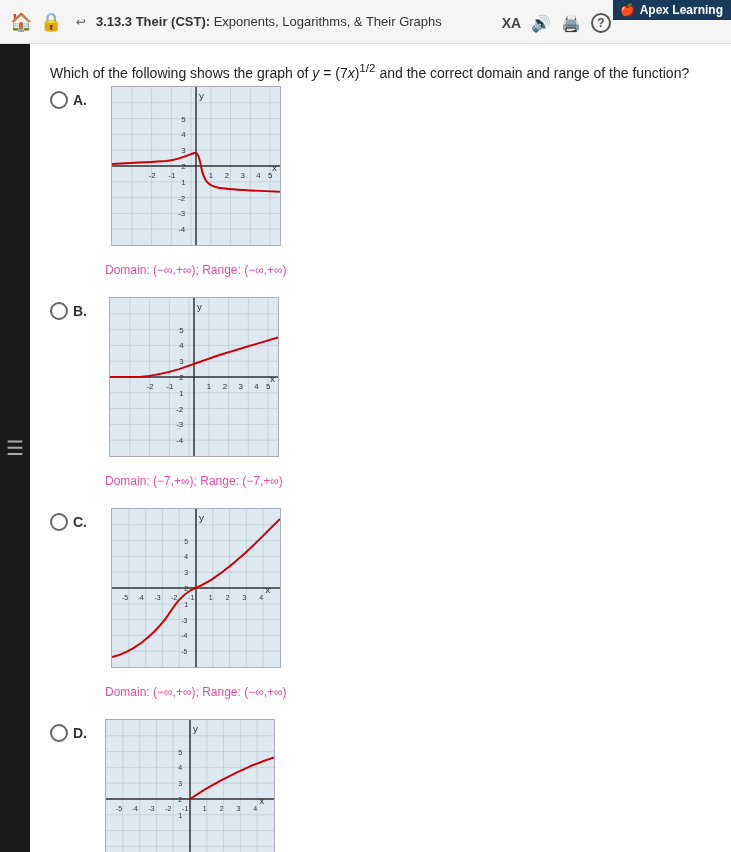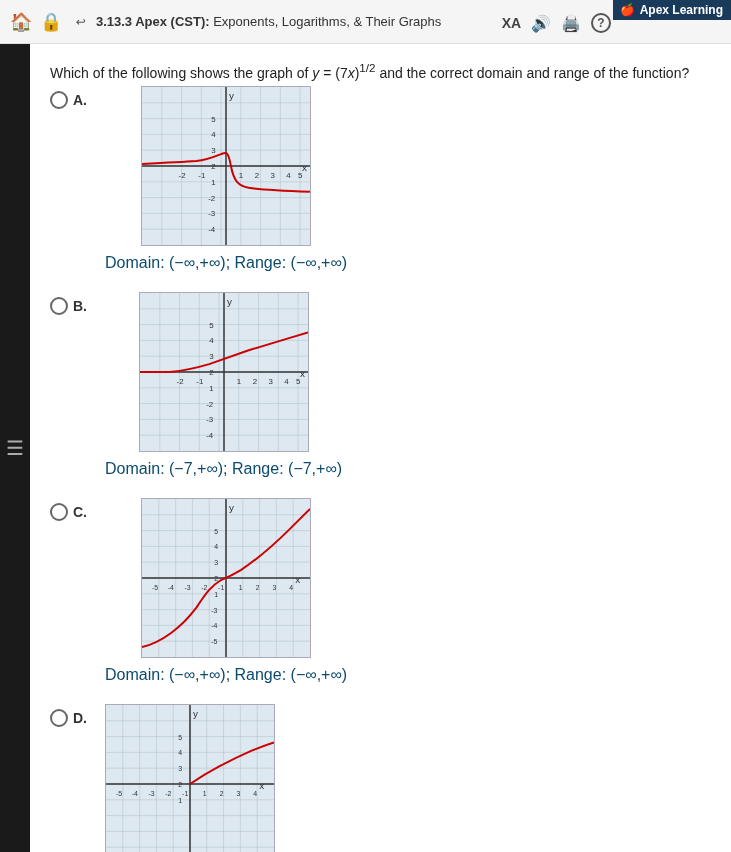--- a/index.html
+++ b/index.html
@@ -123,24 +123,24 @@
     .graph-box {
       background: #e8eef5;
       border: 1px solid #aab;
       position: relative;
       width: 170px;
       height: 160px;
       margin-bottom: 5px;
     }
 
     .domain-range-text {
-      font-size: 16px;
-      color: #0c4a6e;
+      font-size: 12px;
+      color: #ec4899;
       text-align: center;
-      margin-top: 3px;
+      margin-top: 12px;
     }
 
     
     .graph-svg {
       width: 100%;
       height: 100%;
     }
 
     
     .left-panel {
@@ -168,21 +168,21 @@
 <body>
 
 <div class="top-bar">
   <div class="top-bar-icons">
     <span class="nav-icon">🏠</span>
     <span class="nav-icon">🔒</span>
     <span style="font-size:12px; color:#555; margin-left:5px;">↩</span>
   </div>
   <div class="breadcrumb-area">
     <span class="breadcrumb-text">
-      <strong>3.13.3 Apex (CST):</strong>
+      <strong>3.13.3 Their (CST):</strong>
       <span>Exponents, Logarithms, &amp; Their Graphs</span>
     </span>
   </div>
   <div class="toolbar-icons" style="position:absolute; right:120px; top:0; height:46px; display:flex; align-items:center; gap:10px;">
     <span class="toolbar-icon" style="font-size:14px; font-weight:bold; color:#444;">XA</span>
     <span class="toolbar-icon" style="font-size:16px;">🔊</span>
     <span class="toolbar-icon" style="font-size:16px;">🖨️</span>
     <span class="toolbar-icon" style="width:20px; height:20px; border-radius:50%; border:2px solid #555; display:flex; align-items:center; justify-content:center; font-size:12px; font-weight:bold;">?</span>
   </div>
   <div class="apex-brand">

